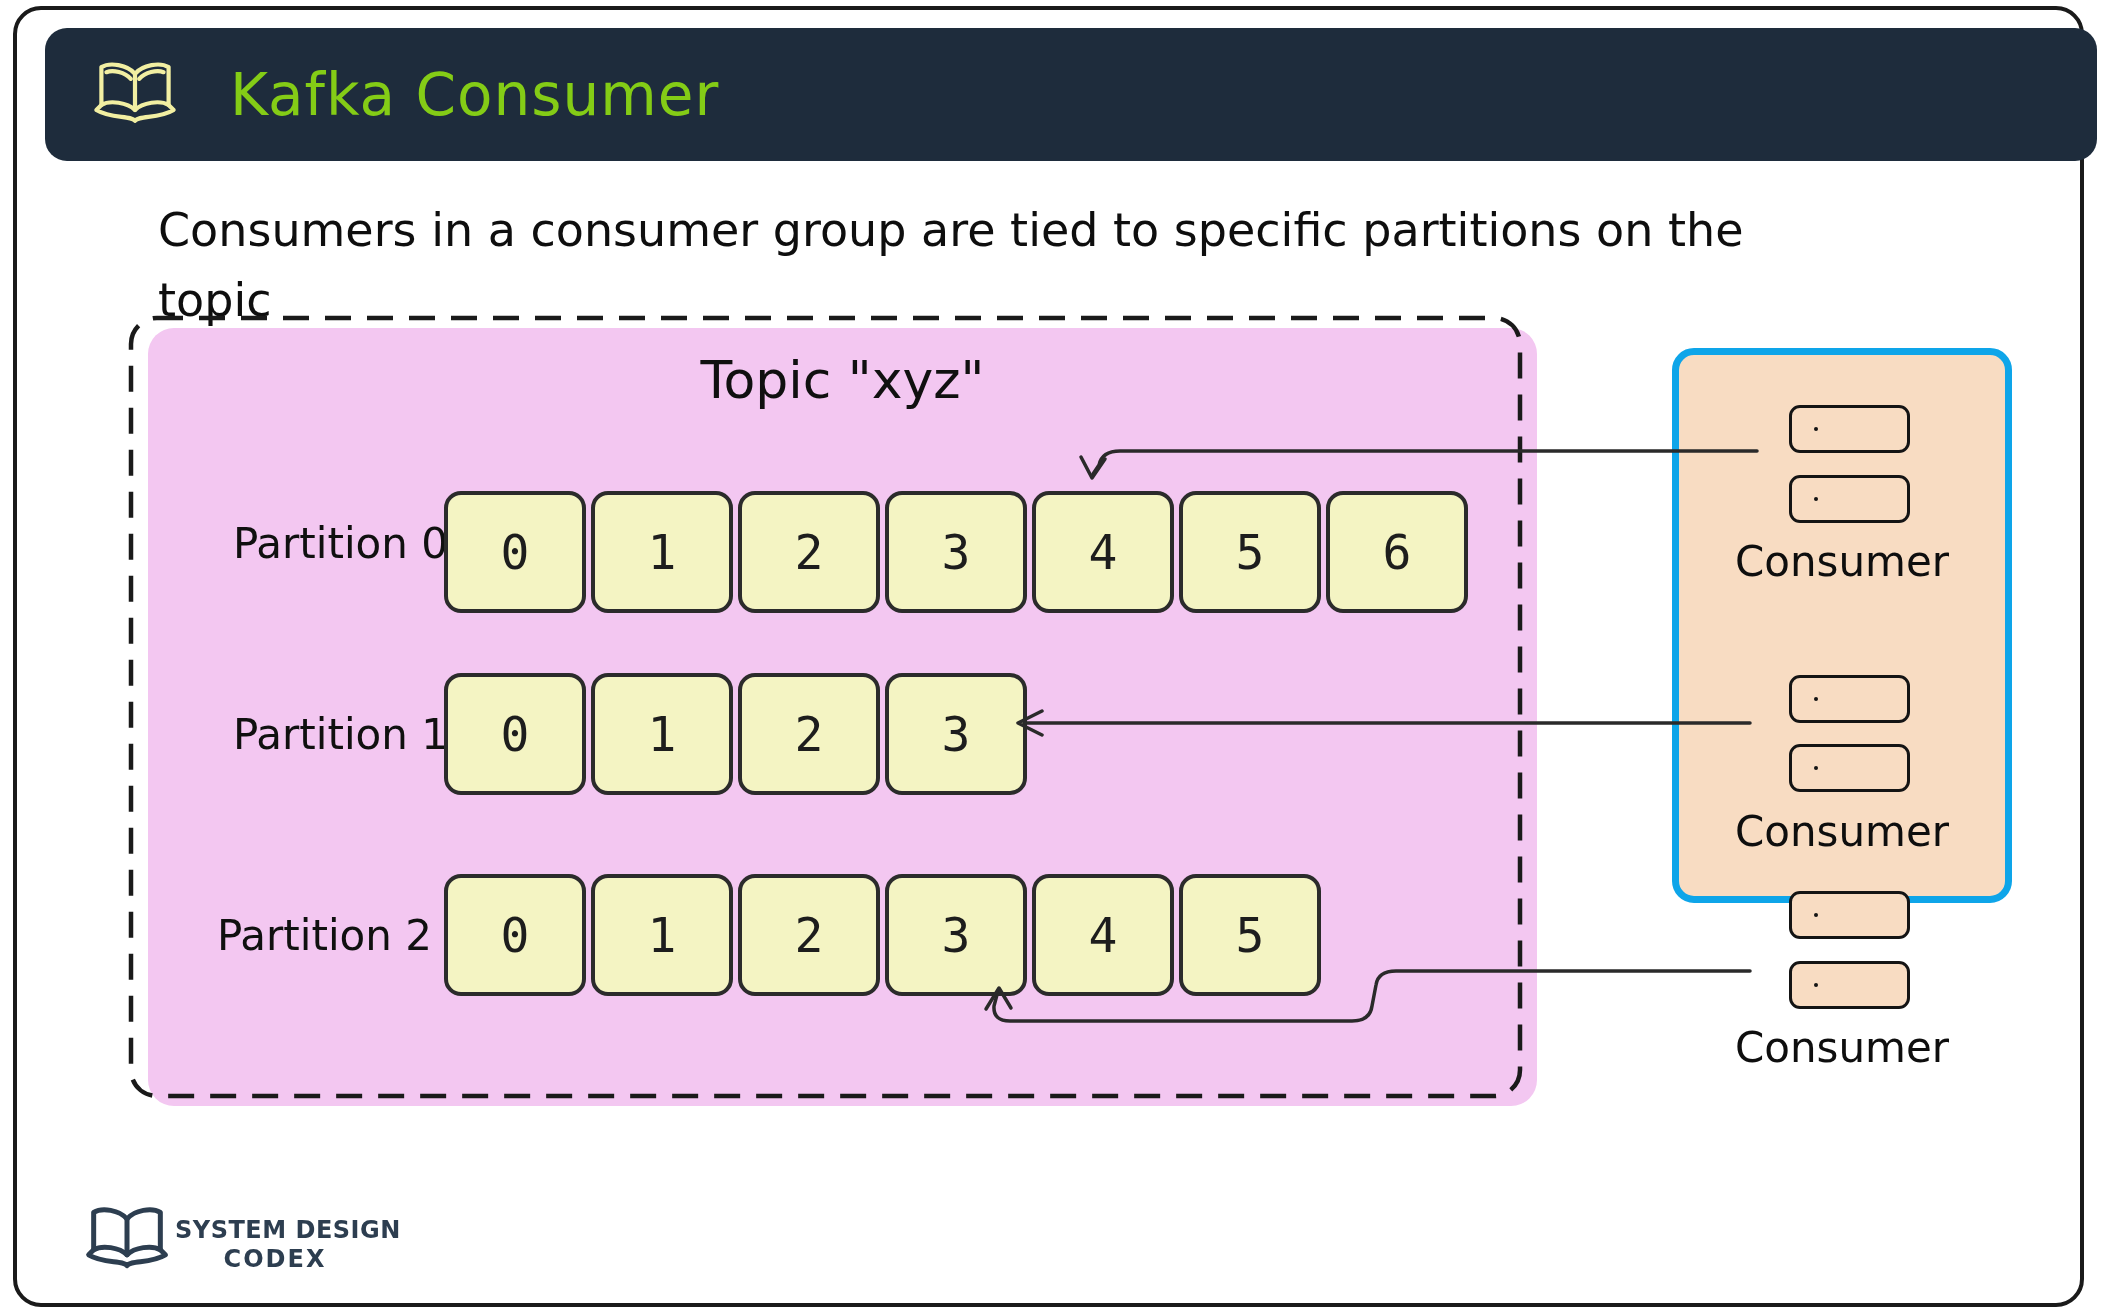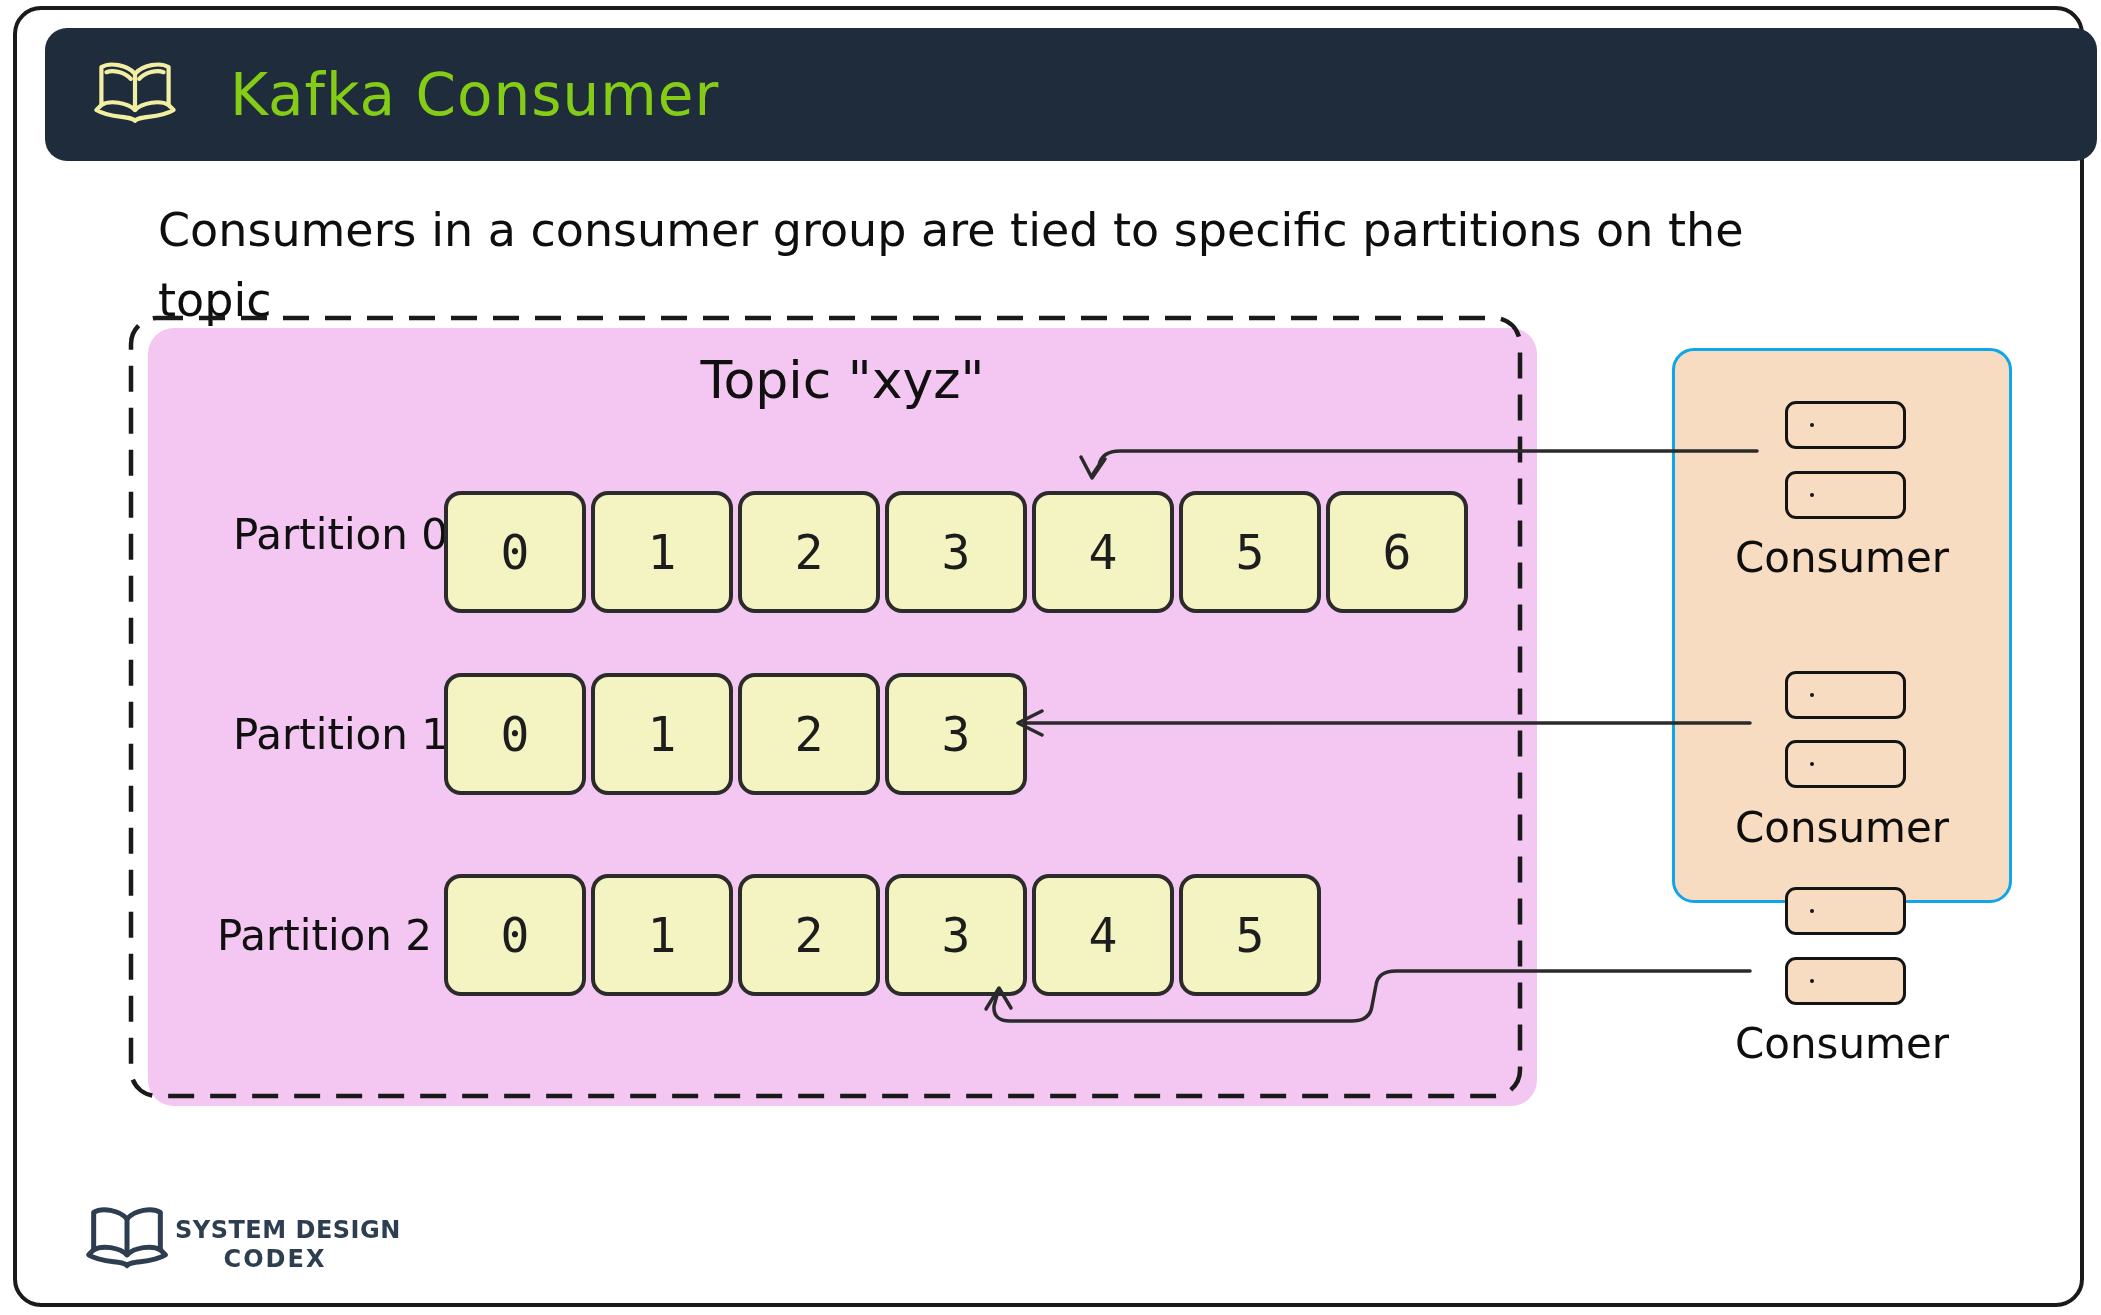--- a/index.html
+++ b/index.html
@@ -46,21 +46,21 @@
   .cells { position:absolute; display:flex; gap:5px; }
   .cell {
     width:142px; height:122px; background:#f4f4c3;
     border:4px solid #2b2b2b; border-radius:17px;
     display:flex; align-items:center; justify-content:center;
     font-family:"DejaVu Sans Mono", monospace; font-size:48px; color:#1d1d1d;
   }
 
   .consumer-panel {
     position:absolute; left:1655px; top:338px; width:340px; height:555px;
-    background:#f8dcc2; border:3px solid #0ea5e9; border-radius:22px;
+    background:#f8dcc2; border:7px solid #0ea5e9; border-radius:22px;
   }
   .instance {
     position:absolute; left:110px; width:121px; height:48px;
     border:3px solid #141414; border-radius:11px; background:#f8dcc2;
   }
   .instance .dot {
     position:absolute; left:22px; top:50%; width:4px; height:4px;
     margin-top:-2px; background:#141414; border-radius:50%;
   }
   .consumer-label {
@@ -91,21 +91,21 @@
         <path d="M10 55 L4 61 C22 72 45 67 50 74 C55 67 78 72 96 61 L90 55"></path>
       </svg>
       <div class="header-title">Kafka Consumer</div>
     </div>
 
     <div class="subtitle">Consumers in a consumer group are tied to specific partitions on the topic</div>
 
     <div class="topic-box">
       <div class="topic-title">Topic "xyz"</div>
 
-      <div class="plabel" style="left:30px; top:145px;">Partition 0</div>
+      <div class="plabel" style="left:30px; top:154px;">Partition 0</div>
       <div class="cells" style="left:296px; top:163px;">
         <div class="cell">0</div>
         <div class="cell">1</div>
         <div class="cell">2</div>
         <div class="cell">3</div>
         <div class="cell">4</div>
         <div class="cell">5</div>
         <div class="cell">6</div>
       </div>
 

